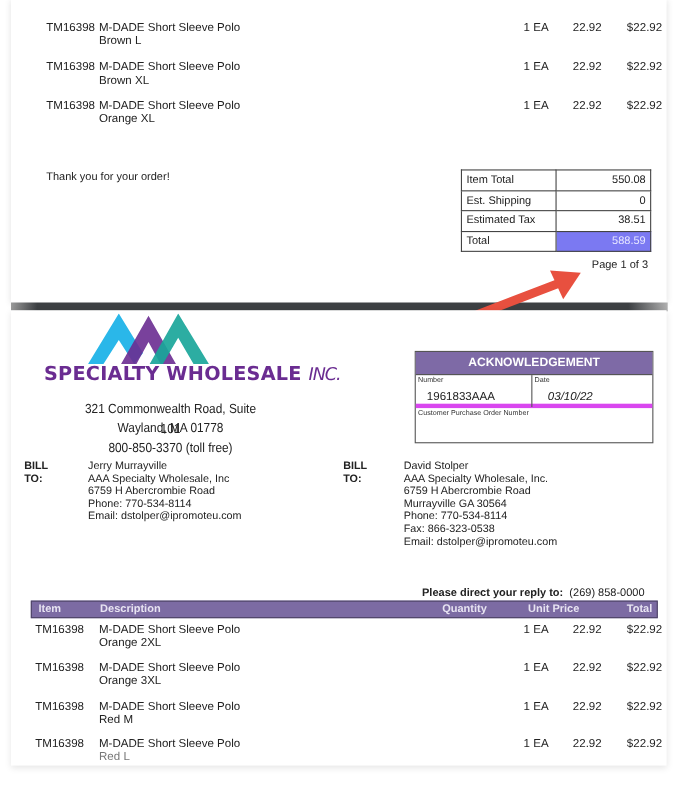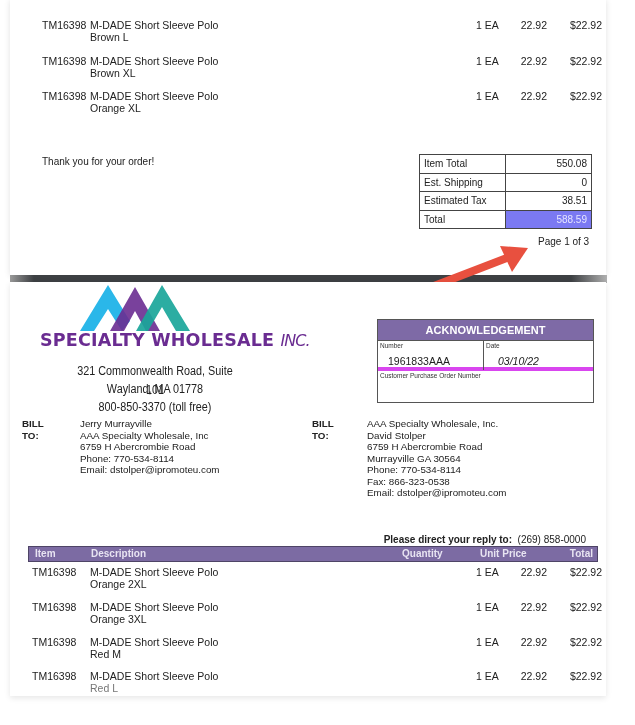--- a/index.html
+++ b/index.html
@@ -176,22 +176,22 @@
       <div>AAA Specialty Wholesale, Inc</div>
       <div>6759 H Abercrombie Road</div>
       <div>Phone: 770-534-8114</div>
       <div>Email: dstolper@ipromoteu.com</div>
     </div>
   </div>
 
   <div class="shipto">
     <span class="lbl-bold">BILL TO:</span>
     <div class="addr-lines">
+      <div>David Stolper</div>
       <div>AAA Specialty Wholesale, Inc.</div>
-      <div>David Stolper</div>
       <div>6759 H Abercrombie Road</div>
       <div>Murrayville  GA  30564</div>
       <div>Phone: 770-534-8114</div>
       <div>Fax: 866-323-0538</div>
       <div>Email: dstolper@ipromoteu.com</div>
     </div>
   </div>
 
   <div class="reply">
     <b>Please direct your reply to:</b>&nbsp;&nbsp;<span>(269) 858-0000</span>

